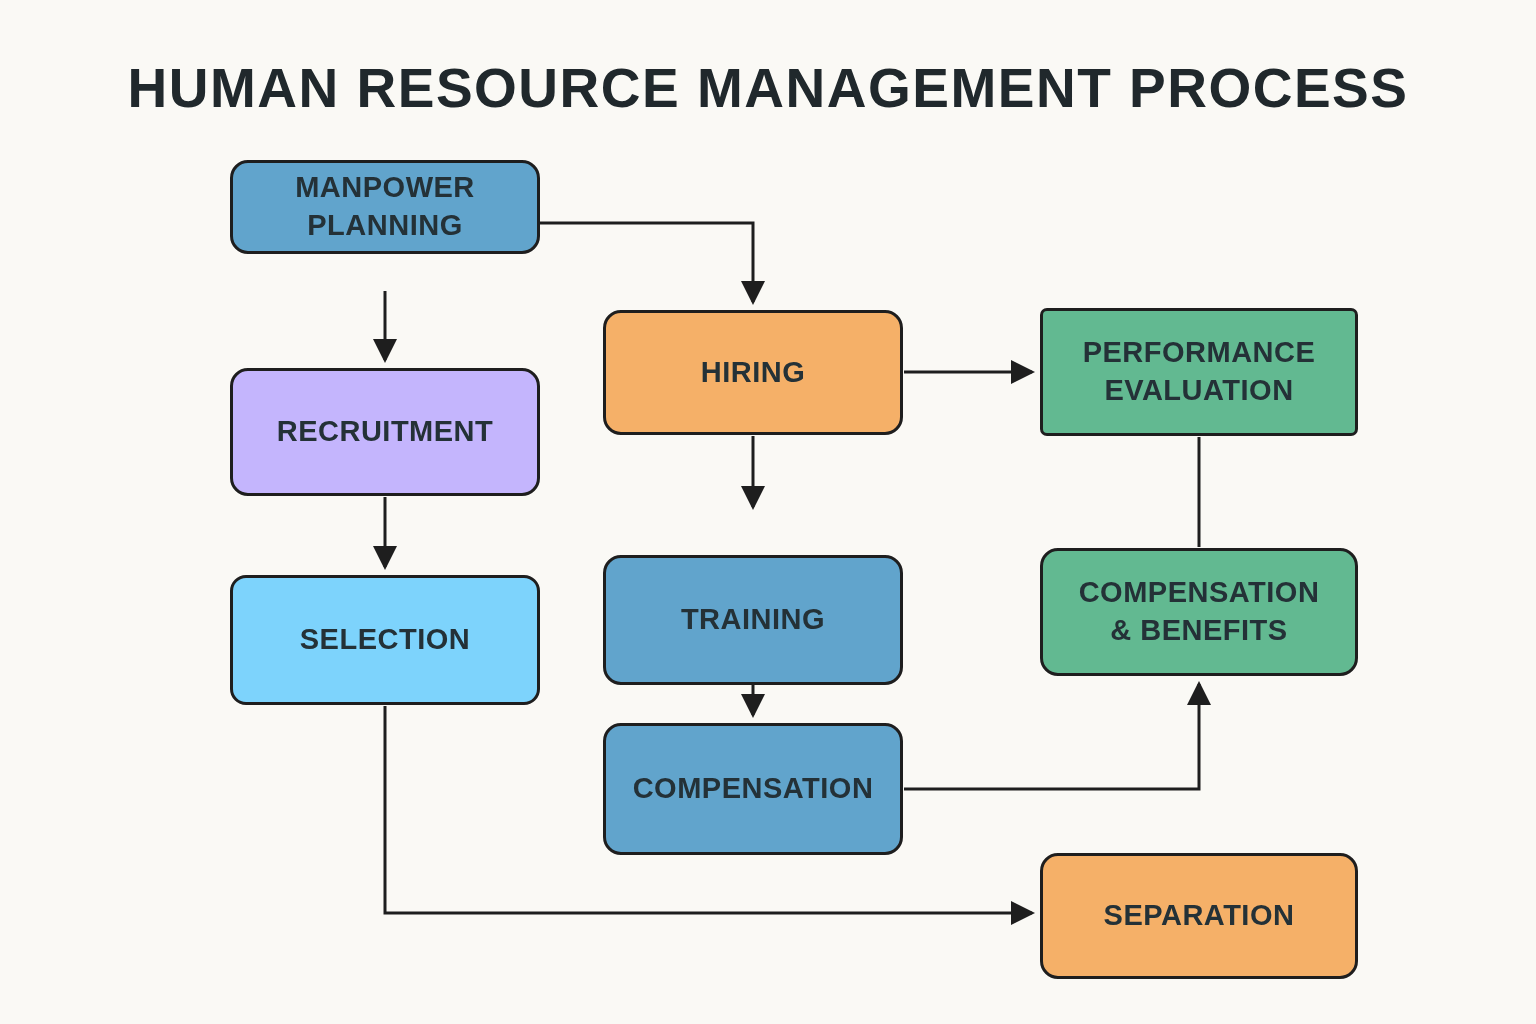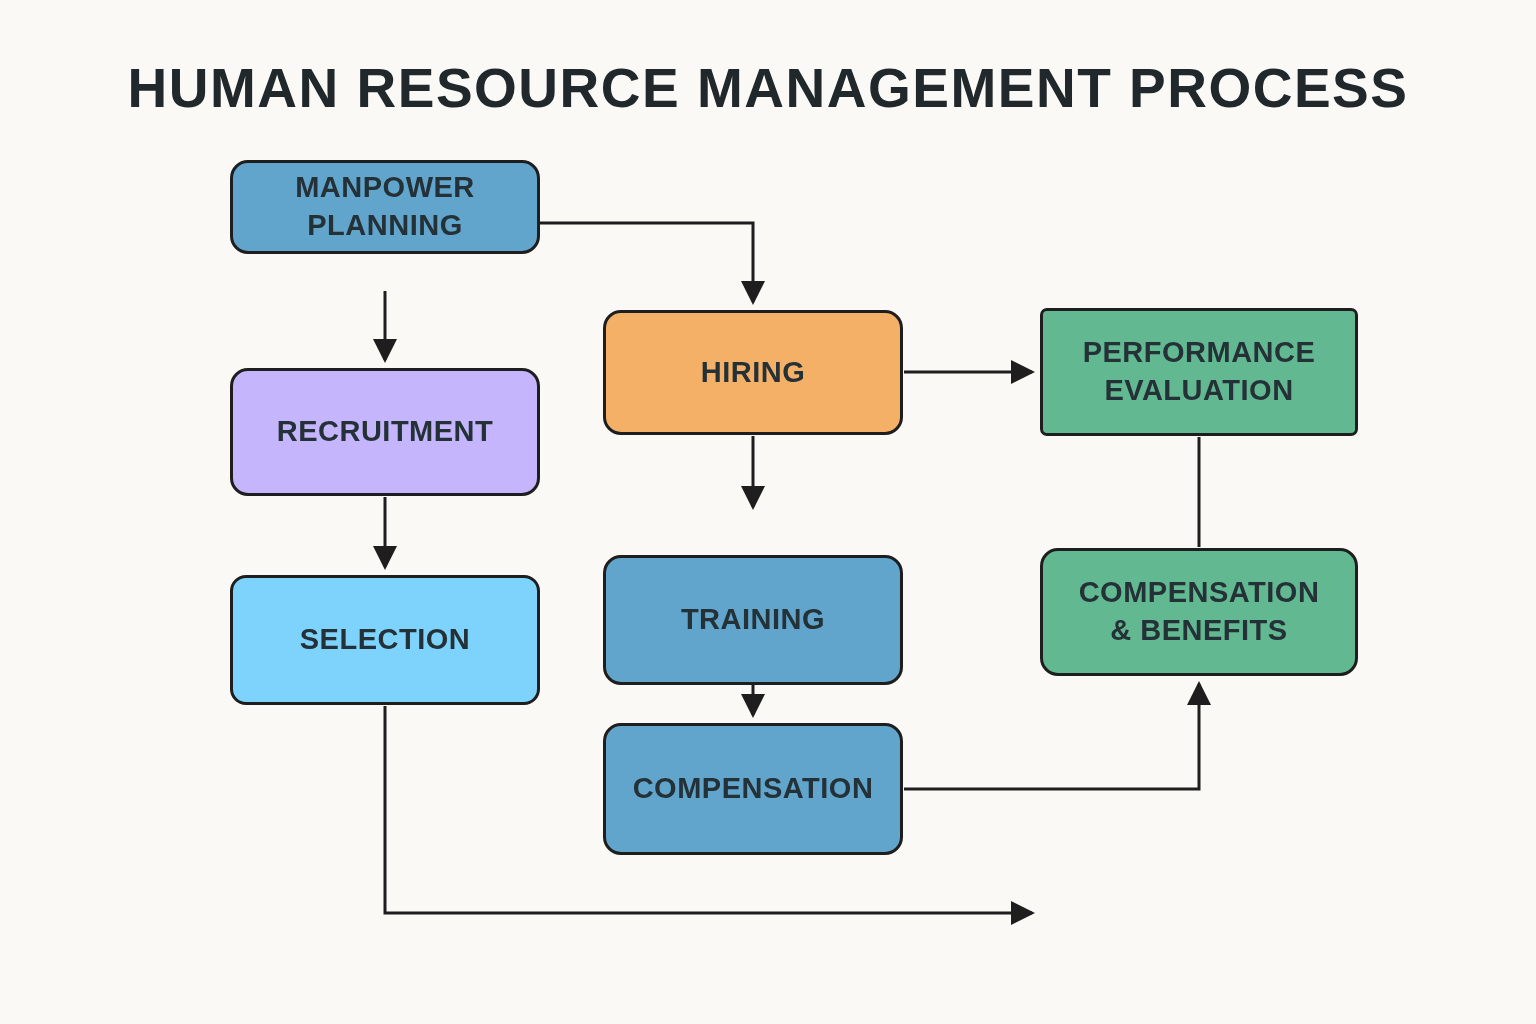--- a/index.html
+++ b/index.html
@@ -84,14 +84,15 @@
 PLANNING</div>
   <div class="node pos-rec" style="background-color: #c4b5fd;">RECRUITMENT</div>
   <div class="node pos-sel" style="background-color: #7dd3fc; border-radius: 16px;">SELECTION</div>
   <div class="node pos-hir" style="background-color: rgb(245, 176, 104);">HIRING</div>
   <div class="node pos-tra" style="background-color: rgb(97, 164, 204); margin-top: 40px;">TRAINING</div>
   <div class="node pos-dev" style="background-color: rgb(97, 164, 204);">COMPENSATION</div>
   <div class="node pos-pe" style="background-color: rgb(98, 185, 145);">PERFORMANCE
 EVALUATION</div>
   <div class="node pos-cb" style="background-color: rgb(98, 185, 145);">COMPENSATION
 &amp; BENEFITS</div>
+  <div class="node pos-sep" style="background-color: rgb(245, 176, 104);">SEPARATION</div>
 
 </div>
 
 </body></html>

